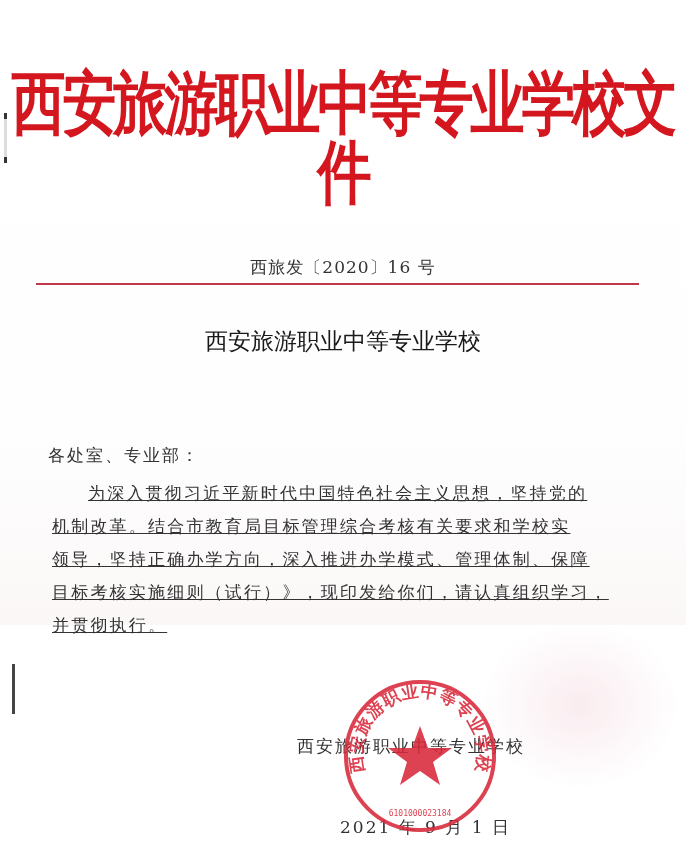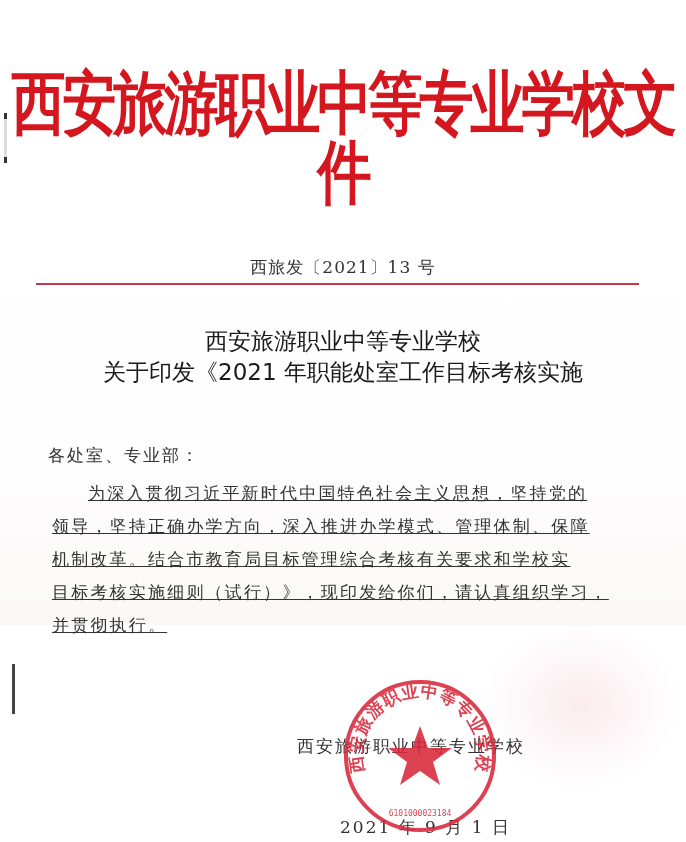--- a/index.html
+++ b/index.html
@@ -137,34 +137,33 @@
 </head>
 <body>
 
 <div class="page">
 
   <div class="margin-mark mark-top"></div>
   <div class="margin-mark mark-bottom"></div>
 
   <div class="masthead">西安旅游职业中等专业学校文件</div>
 
-  <div class="doc-number">西旅发〔2021〕13 号</div>
+  <div class="doc-number">西旅发〔2020〕16 号</div>
   <div class="red-rule"></div>
 
   <div class="title">
     <div>西安旅游职业中等专业学校</div>
-    <div>关于印发《2021 年职能处室工作目标考核实施</div>
   </div>
 
   <div class="salutation">各处室、专业部：</div>
 
   <div class="body-text">
     <span class="line indent">为深入贯彻习近平新时代中国特色社会主义思想，坚持党的</span>
+    <span class="line">机制改革。结合市教育局目标管理综合考核有关要求和学校实</span>
     <span class="line">领导，坚持正确办学方向，深入推进办学模式、管理体制、保障</span>
-    <span class="line">机制改革。结合市教育局目标管理综合考核有关要求和学校实</span>
     <span class="line">目标考核实施细则（试行）》，现印发给你们，请认真组织学习，</span>
     <span class="line">并贯彻执行。</span>
   </div>
 
   <div class="pink-haze"></div>
 
   <div class="signature">西安旅游职业中等专业学校</div>
   <div class="date">2021 年 9 月 1 日</div>
 
   <svg class="stamp" viewBox="0 0 156 156">

